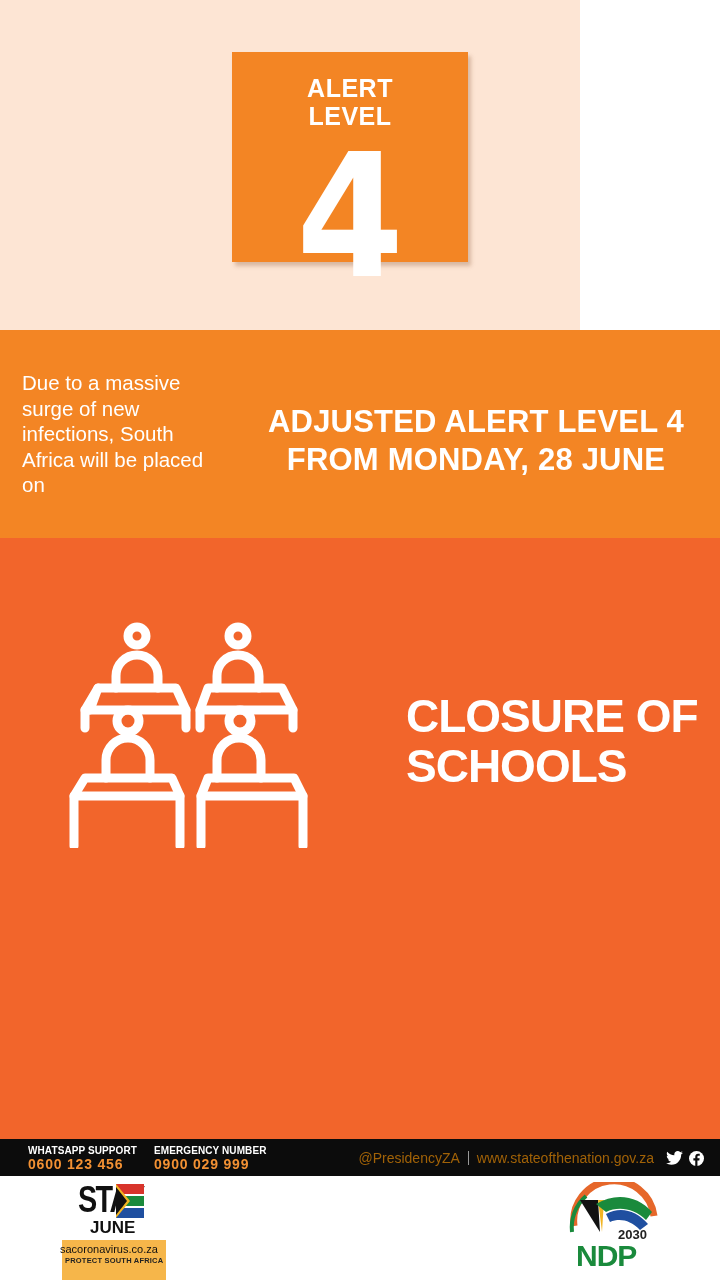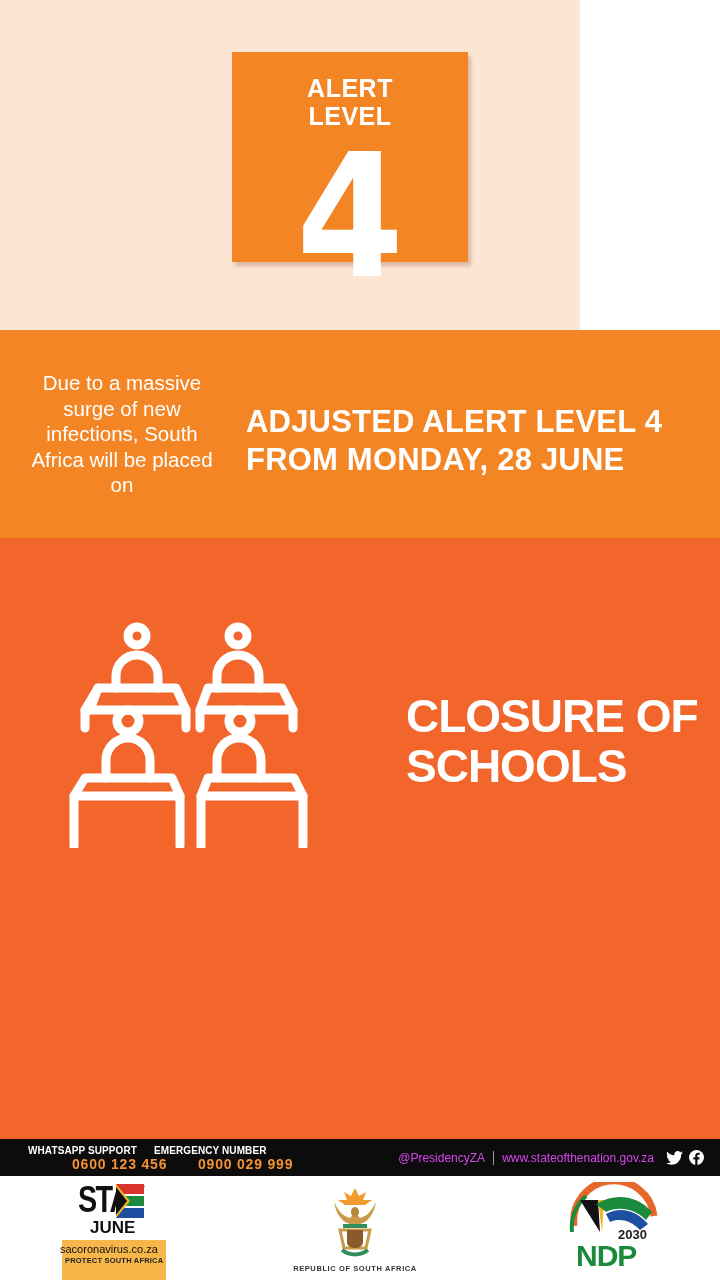--- a/index.html
+++ b/index.html
@@ -19,47 +19,48 @@
   }
   .alert-box .alert-number {
     position: absolute; left: 0; right: 0; top: 70px;
     font-family: "DejaVu Sans", sans-serif; font-weight: bold;
     font-size: 172px; line-height: 190px; transform: scaleX(0.9);
   }
 
   .band { position: absolute; left: 0; top: 330px; width: 720px; height: 208px; background: #f38524; color: #fff; }
   .band .intro {
     position: absolute; right: 498px; top: 40px; width: 200px;
-    text-align: center; font-size: 20.5px; line-height: 25.5px;
+    text-align: left; font-size: 20.5px; line-height: 25.5px;
   }
   .band .headline {
     position: absolute; left: 246px; top: 73px; width: 460px;
     font-weight: bold; font-size: 31px; line-height: 38px; letter-spacing: 0.2px;
     white-space: pre-line;
+    text-align: center;
   }
 
   .main { position: absolute; left: 0; top: 538px; width: 720px; height: 601px; background: #f2652b; color: #fff; }
   .icon-schools { position: absolute; left: 60px; top: 80px; width: 260px; height: 230px; }
   .main .title {
     position: absolute; left: 362px; top: 153px; width: 340px;
     font-weight: bold; font-size: 46px; line-height: 50px; letter-spacing: -1px;
     white-space: pre-line;
     margin-left: 44px;
   }
   .main .bullets { position: absolute; left: 70px; top: 372px; width: 610px; list-style: none; }
   .main .bullets li { position: relative; padding-left: 40px; font-size: 26px; line-height: 32px; }
   .main .bullets li .dot {
     position: absolute; left: 2px; top: 13px; width: 6px; height: 6px; border-radius: 50%; background: #fff;
   }
 
   .info-bar { position: absolute; left: 0; top: 1139px; width: 720px; height: 37px; background: #0c0c0c; }
   .info-bar .contact { position: absolute; top: 6px; }
   .info-bar .contact .lbl { color: #fff; font-weight: bold; font-size: 10px; line-height: 11px; letter-spacing: 0.1px; }
-  .info-bar .contact .num { color: #f39133; font-weight: bold; font-size: 14px; line-height: 16px; letter-spacing: 0.8px; margin-left: 44px; }
-  .info-bar .social { position: absolute; right: 16px; top: 11px; display: flex; align-items: center; color: #d946ef; font-size: 12px; }
+  .info-bar .contact .num { color: #f39133; font-weight: bold; font-size: 14px; line-height: 16px; letter-spacing: 0.8px; }
+  .info-bar .social { position: absolute; right: 16px; top: 11px; display: flex; align-items: center; color: #a16207; font-size: 14px; }
   .info-bar .sep { display: inline-block; width: 1px; height: 14px; background: #999; margin: 0 8px; }
   .info-bar .ic { margin-left: 6px; display: inline-flex; }
 
   .footer { position: absolute; left: 0; top: 1176px; width: 720px; height: 104px; background: #fff; }
   .stay-logo { position: absolute; left: 60px; top: 6px; width: 100px; height: 90px; }
   .stay-logo .stay-row { position: absolute; left: 18px; top: 0; display: flex; align-items: flex-end; }
   .stay-logo .stay-text {
     font-family: "Liberation Sans", sans-serif; font-weight: bold; font-size: 36px; line-height: 36px;
     color: #111; letter-spacing: -2px; transform: scaleX(0.8); transform-origin: left;
   }
@@ -162,32 +163,20 @@
       <rect x="0" y="10" width="28" height="14" fill="#ffffff"></rect>
       <rect x="0" y="12" width="28" height="10" fill="#1a8a3c"></rect>
       <polygon points="0,0 14,17 0,34" fill="#f2b522"></polygon>
       <polygon points="0,3 11,17 0,31" fill="#111"></polygon>
     </svg>
     <div class="safe">JUNE</div>
     <div class="protect">PROTECT SOUTH AFRICA</div>
     <div class="url">sacoronavirus.co.za</div>
   </div>
 
-  <div class="coat">
-    <svg width="50" height="72" viewBox="0 0 50 72" style="margin-top:2px">
-      <path d="M25 2 L29 10 L36 6 L33 14 L42 14 L35 19 H15 L8 14 L17 14 L14 6 L21 10 Z" fill="#f29a2e"></path>
-      <path d="M4 16 C8 24 12 30 20 32 L25 26 L30 32 C38 30 42 24 46 16 C44 28 38 36 30 38 H20 C12 36 6 28 4 16 Z" fill="#c99a4a"></path>
-      <ellipse cx="25" cy="26" rx="4" ry="5" fill="#b8853a"></ellipse>
-      <rect x="13" y="38" width="24" height="4" fill="#2f8f5b"></rect>
-      <path d="M10 44 H40 L36 62 H14 Z" fill="none" stroke="#c99a4a" stroke-width="3"></path>
-      <path d="M17 44 H33 V56 C33 60 29 62 25 62 C21 62 17 60 17 56 Z" fill="#8b5a2b"></path>
-      <path d="M12 64 C20 70 30 70 38 64" stroke="#2f8f5b" stroke-width="4" fill="none"></path>
-    </svg>
-    <div class="caption">REPUBLIC OF SOUTH AFRICA</div>
-  </div>
 
   <svg class="ndp" viewBox="0 0 96 88">
     <path d="M8 44 A40 40 0 0 1 88 34" stroke="#e6672a" stroke-width="7" fill="none"></path>
     <path d="M6 50 A42 42 0 0 1 20 14" stroke="#1a8a3c" stroke-width="4" fill="none"></path>
     <polygon points="14,18 32,18 34,50" fill="#111"></polygon>
     <polygon points="32,18 38,18 36,50" fill="#f2b522"></polygon>
     <path d="M30 22 C50 10 72 14 86 30 L80 38 C68 26 52 24 40 30 Z" fill="#1a8a3c"></path>
     <path d="M40 32 C54 24 70 28 82 42 L74 48 C64 38 54 36 44 40 Z" fill="#1f4fa0"></path>
     <text x="52" y="57" font-family="Liberation Sans, sans-serif" font-weight="bold" font-size="13" fill="#222">2030</text>
     <text x="10" y="84" font-family="Liberation Sans, sans-serif" font-weight="bold" font-size="30" fill="#1a8a3c" letter-spacing="-1">NDP</text>

